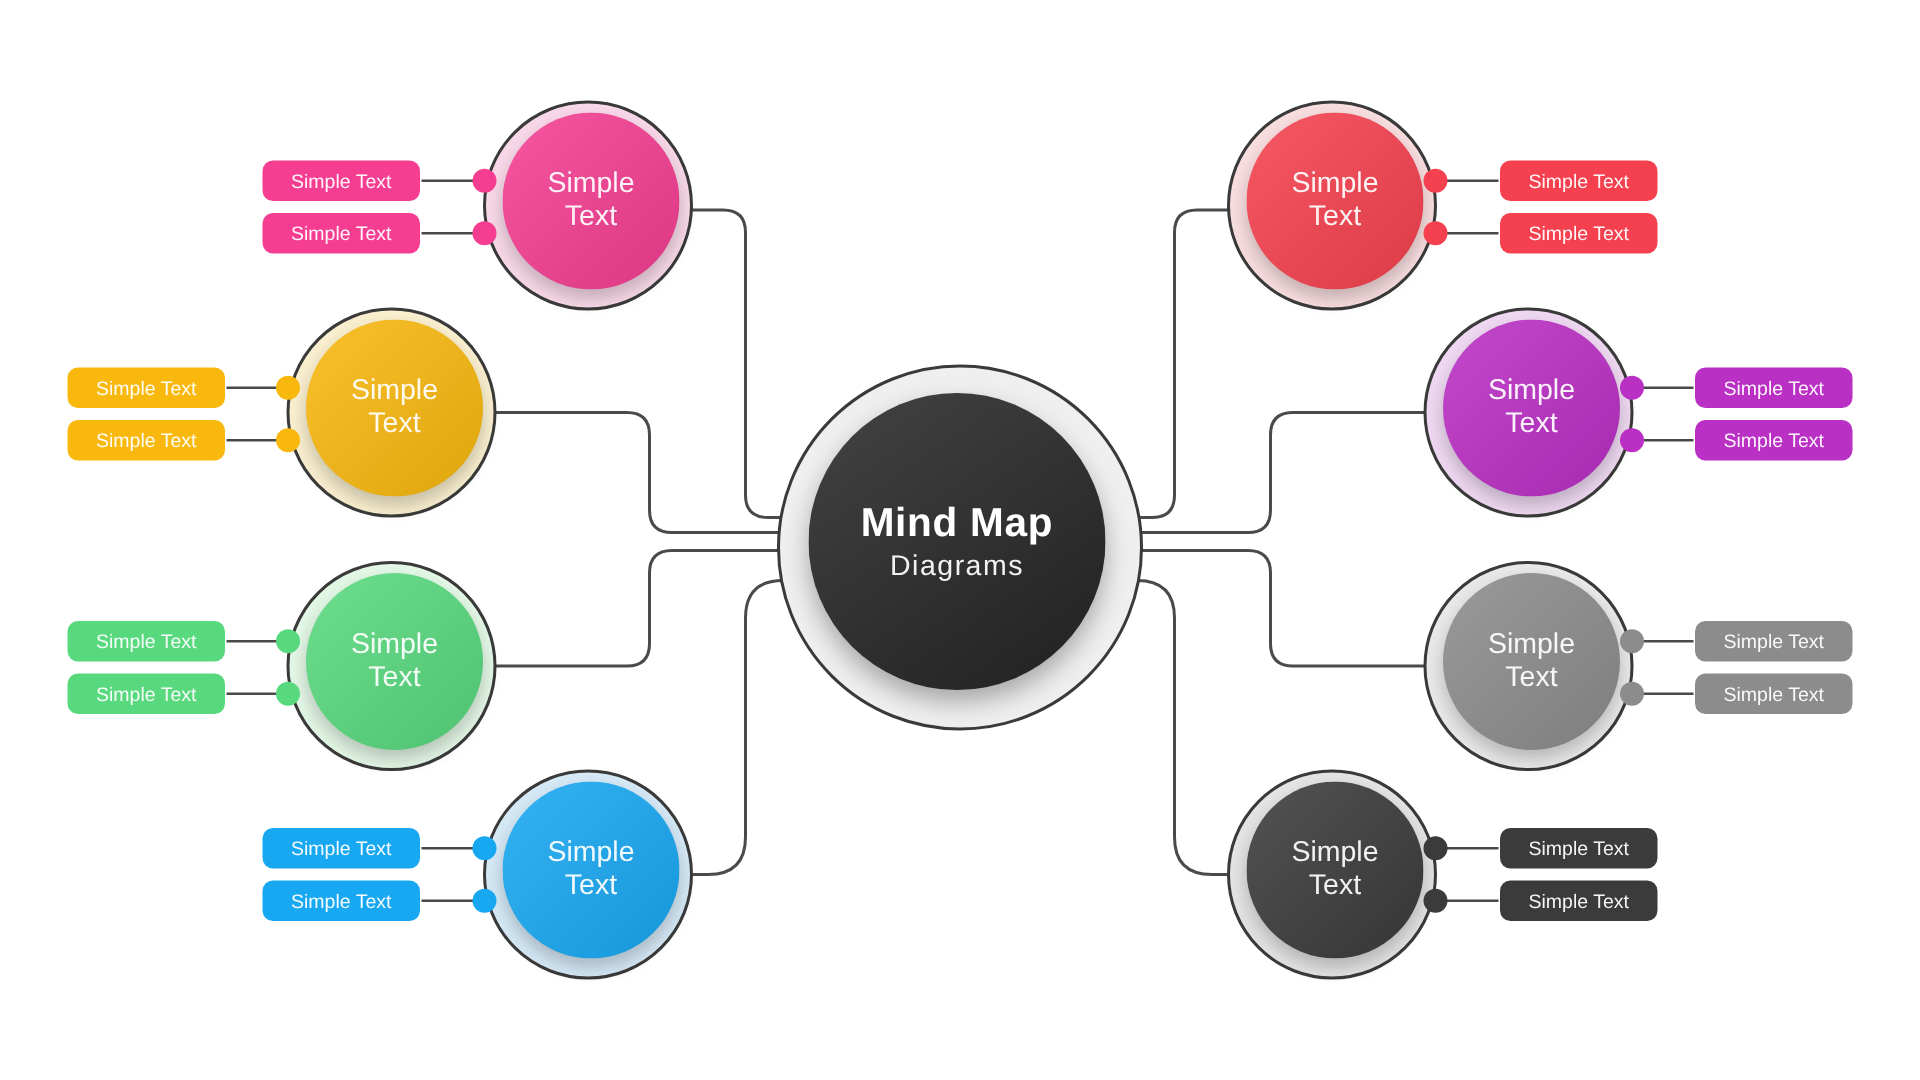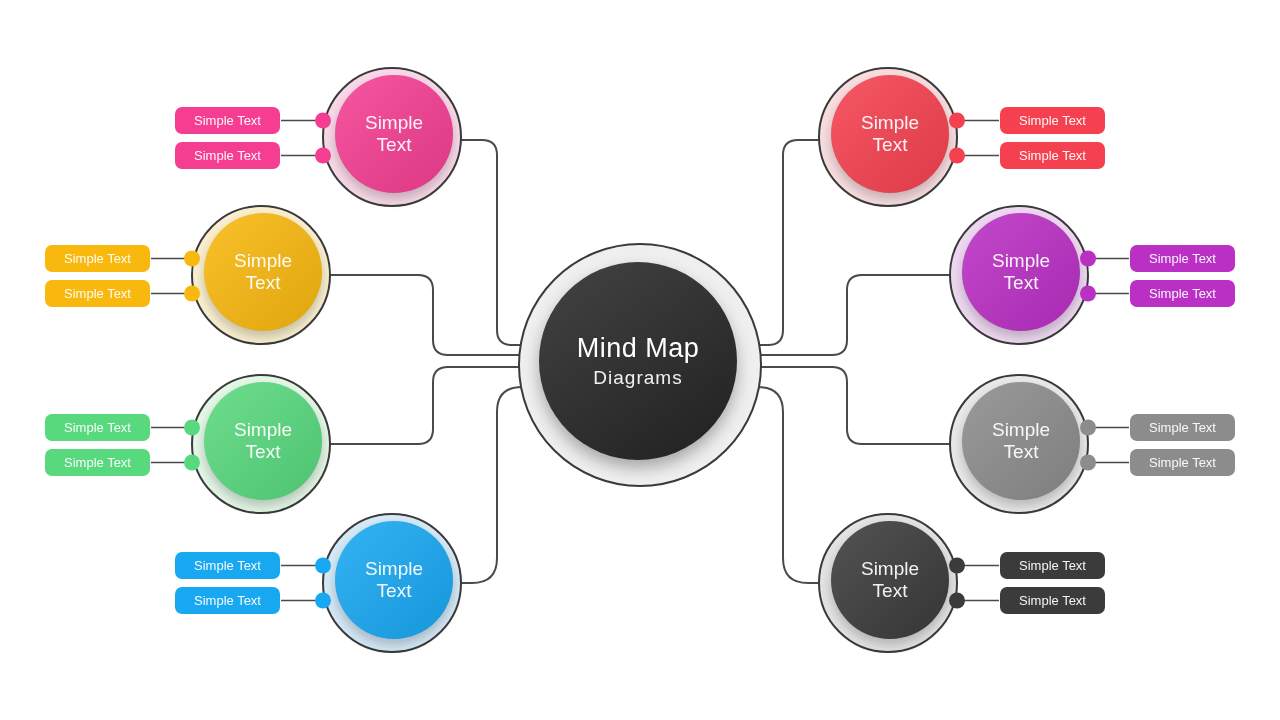--- a/index.html
+++ b/index.html
@@ -63,21 +63,21 @@
   .center .c-inner{
     position:absolute;left:21px;top:19px;width:198px;height:198px;border-radius:50%;
     background:var(--c);
     background-image:linear-gradient(145deg, rgba(255,255,255,.10), rgba(0,0,0,.30));
     box-shadow:0 8px 16px rgba(0,0,0,.30);
   }
   .center .c-text{
     position:absolute;left:21px;top:19px;width:198px;height:198px;border-radius:50%;
     display:flex;flex-direction:column;align-items:center;justify-content:center;text-align:center;
   }
-  .c-title{color:#ffffff;font-size:27px;font-weight:400;letter-spacing:.5px;}
+  .c-title{color:#ffffff;font-size:27px;font-weight:700;letter-spacing:.5px;}
   .c-subtitle{color:#f2f2f2;font-size:19px;font-weight:400;letter-spacing:1px;margin-top:3px;}
 </style>
 </head>
 <body>
 
 <div class="stage" style="--line: #4a4a4a;">
 
   <svg class="layer lines" width="1280" height="720" viewBox="0 0 1280 720">
 
     <path d="M 400 140 L 482 140 Q 497 140 497 155 L 497 330 Q 497 345 512 345 L 600 345"></path>

